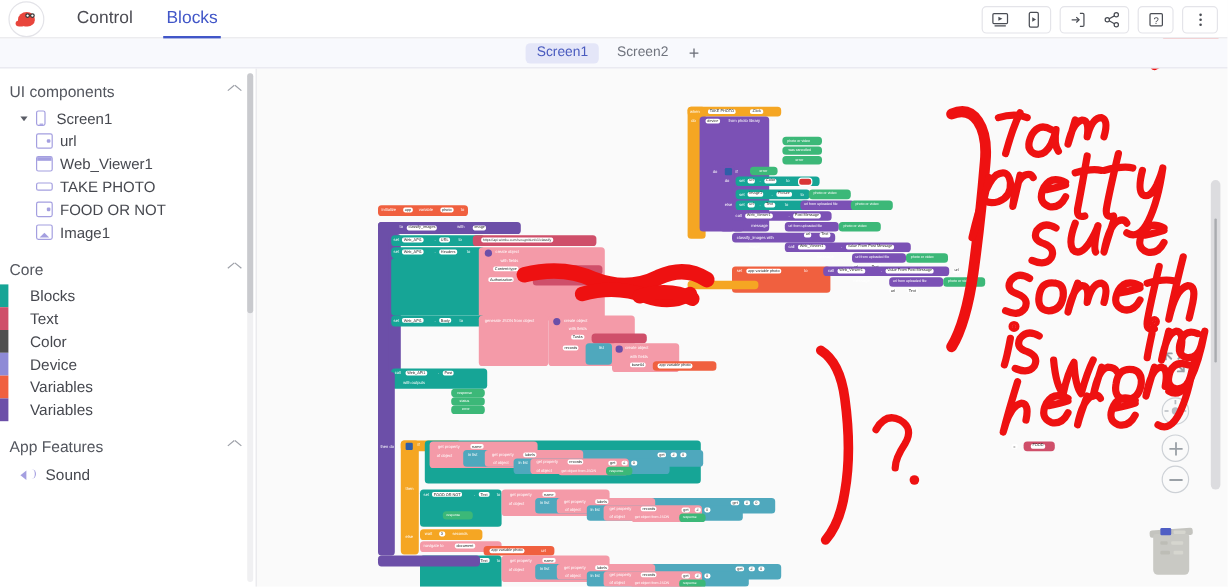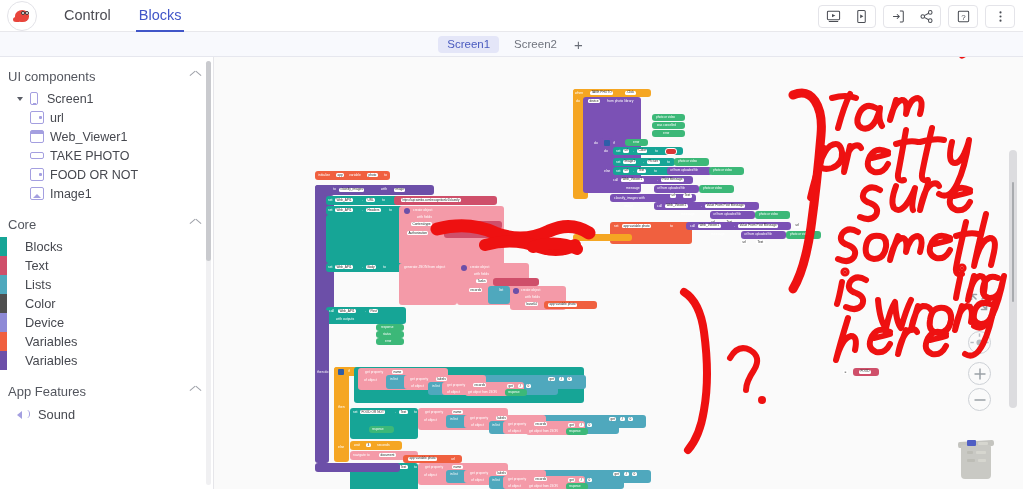--- a/index.html
+++ b/index.html
@@ -363,24 +363,20 @@
         <span class="chev"></span>
       </div>
 
       <div class="cat-item">
         <span class="cat-swatch" style="background:#16a596"></span>
         <span>Blocks</span>
         </div>
       <div class="cat-item">
         <span class="cat-swatch" style="background:#cf4f6a"></span>
         <span>Text</span>
-        </div>
-      <div class="cat-item">
-        <span class="cat-swatch" style="background:#4fa8bd"></span>
-        <span>Lists</span>
         </div>
       <div class="cat-item">
         <span class="cat-swatch" style="background:#4f4f4f"></span>
         <span>Color</span>
         </div>
       <div class="cat-item">
         <span class="cat-swatch" style="background:#8e8ad6"></span>
         <span>Device</span>
         </div>
       <div class="cat-item">

